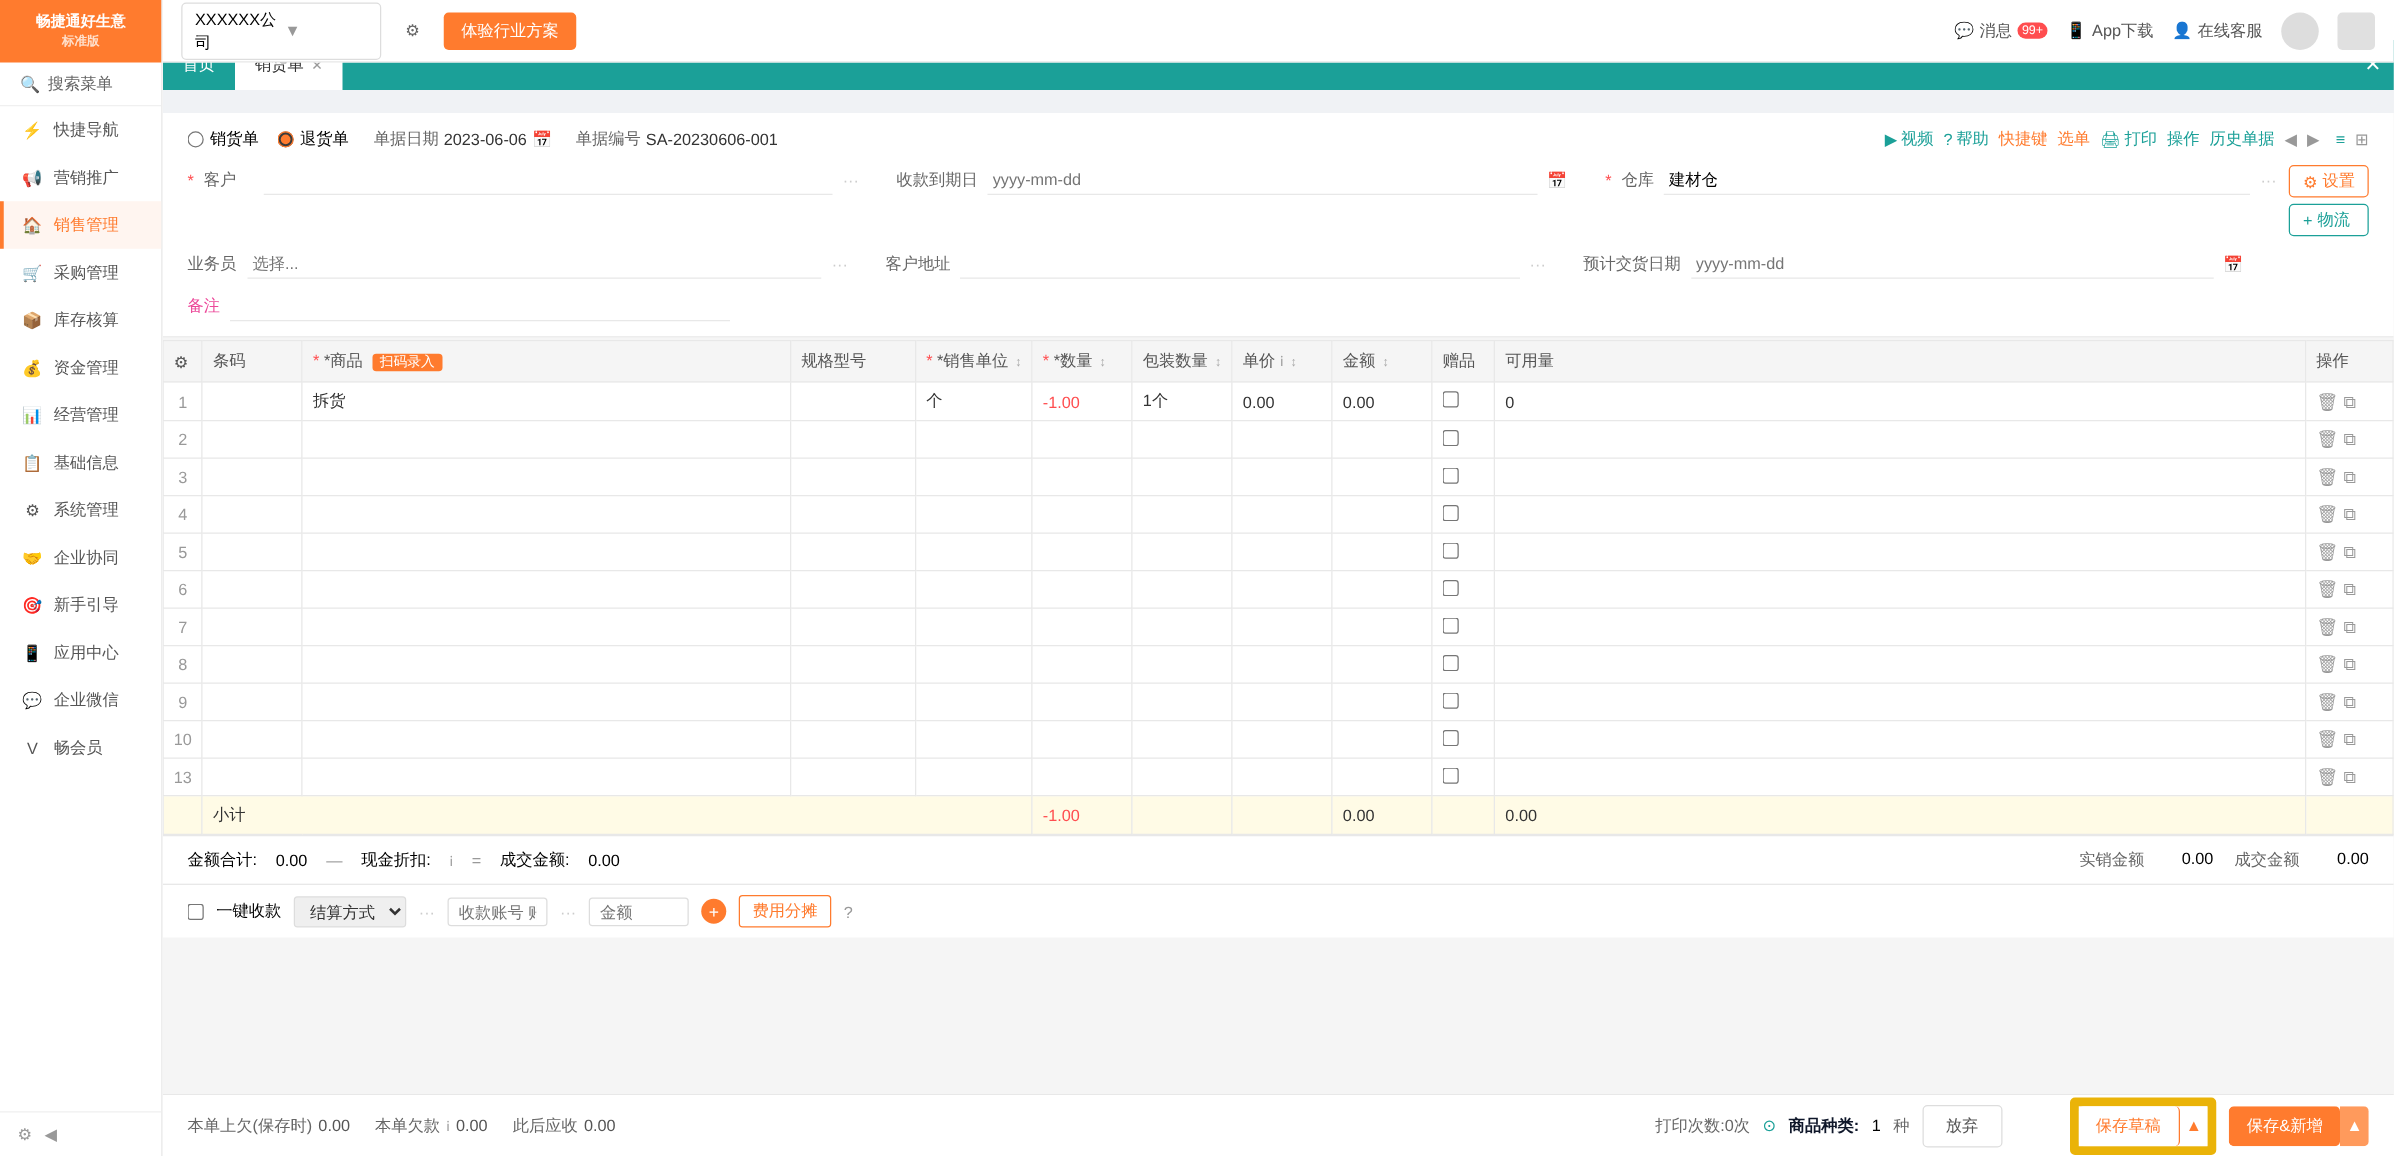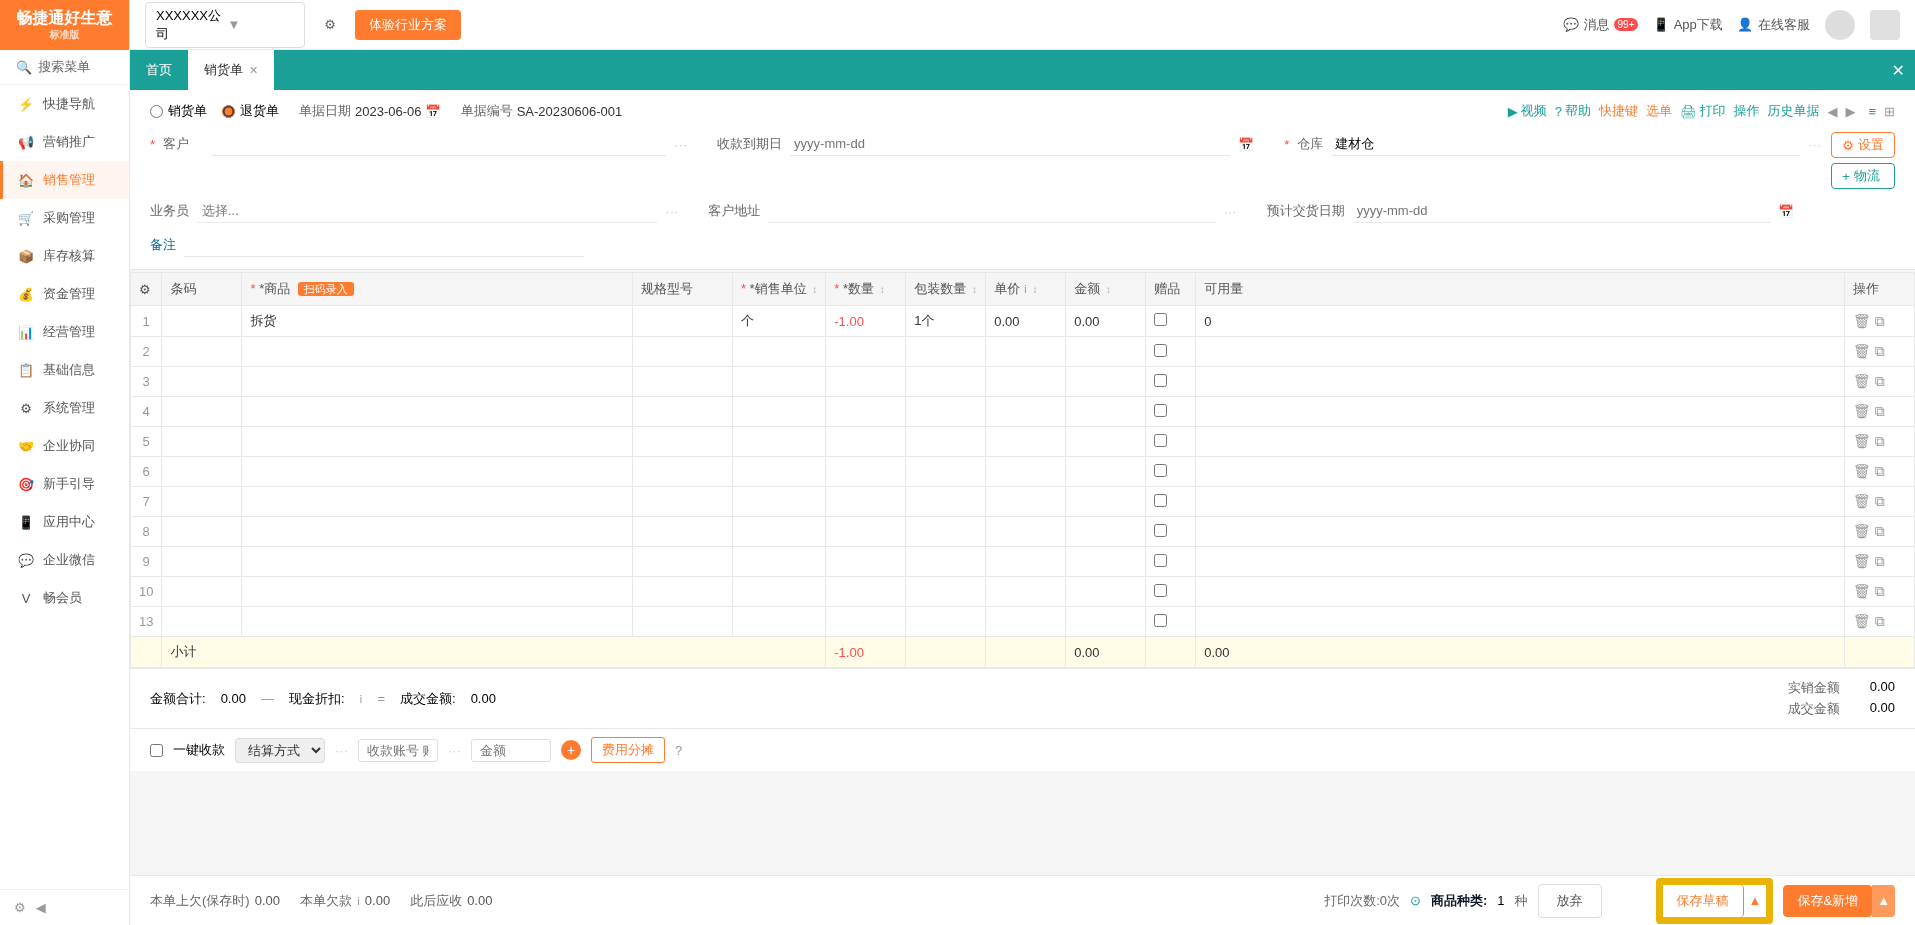--- a/index.html
+++ b/index.html
@@ -10,21 +10,21 @@
       position: fixed; left: 0; top: 0; width: 130px; height: 925px;
       background: #fff; border-right: 1px solid #e8e8e8;
       display: flex; flex-direction: column;
       z-index: 100;
     }
     .sidebar-logo {
       background: #ff7b2e; height: 50px; display: flex; align-items: center; justify-content: center;
       color: #fff; font-size: 14px; font-weight: bold; padding: 5px;
       flex-direction: column;
     }
-    .sidebar-logo .logo-text { font-size: 16px; line-height: 1.3; text-align: center; }
+    .sidebar-logo .logo-text { font-size: 12px; line-height: 1.3; text-align: center; }
     .sidebar-logo .logo-sub { font-size: 10px; color: #ffe0cc; }
     .sidebar-search {
       display: flex; align-items: center; padding: 8px 10px; color: #666;
       border-bottom: 1px solid #f0f0f0; cursor: pointer;
     }
     .sidebar-search span { margin-left: 6px; }
     .sidebar-item {
       display: flex; align-items: center; padding: 10px 14px; cursor: pointer;
       color: #555; border-left: 3px solid transparent;
     }
@@ -53,21 +53,21 @@
       background: #ff7b2e; color: #fff; border: none; border-radius: 4px;
       padding: 6px 14px; cursor: pointer; font-size: 13px;
     }
     .topbar-right { margin-left: auto; display: flex; align-items: center; gap: 15px; }
     .topbar-right .item { display: flex; align-items: center; gap: 4px; cursor: pointer; color: #555; }
     .badge { background: #ff4d4f; color: #fff; font-size: 10px; border-radius: 8px; padding: 1px 4px; }
     .avatar { width: 30px; height: 30px; background: #ddd; border-radius: 50%; }
 
     
     .tabbar {
-      position: fixed; left: 130px; top: 50px; right: 0; height: 40px;
+      position: fixed; left: 130px; top: 32px; right: 0; height: 40px;
       background: #1ba098; display: flex; align-items: center; padding: 0;
       z-index: 98;
     }
     .tab {
       height: 40px; display: flex; align-items: center; padding: 0 16px;
       cursor: pointer; color: rgba(255,255,255,0.85); font-size: 13px; gap: 6px;
     }
     .tab.active { background: #fff; color: #333; }
     .tab .close-icon { color: #999; font-size: 11px; }
     .tab-home { color: #fff; }
@@ -411,21 +411,21 @@
       </div>
       <div style="flex:1; display:flex; align-items:center; gap:8px; padding-left:30px;">
         <span style="color:#666;">预计交货日期</span>
         <input type="text" style="flex: 1 1 0%; border-top: none; border-right: none; border-left: none; border-image: initial; border-bottom: 1px solid rgb(232, 232, 232); padding: 4px; outline: none; color: rgb(204, 204, 204);" placeholder="yyyy-mm-dd">
         <span style="color:#1ba098;cursor:pointer;">📅</span>
       </div>
       <div style="width:100px;"></div>
     </div>
 
     <div style="display:flex; align-items:center; gap:8px;">
-      <span style="color:#0369a1;">备注</span>
+      <span style="color:#ec4899;">备注</span>
       <input type="text" style="width: 400px; border-top: none; border-right: none; border-left: none; border-image: initial; border-bottom: 1px solid rgb(232, 232, 232); padding: 4px; outline: none;">
     </div>
   </div>
 
   <div class="table-container" style="margin-top:2px;">
     <table class="data-table">
       <thead>
         <tr>
           <th class="table-header-settings" style="width:30px;">⚙</th>
           <th style="width:80px;">
@@ -704,21 +704,21 @@
     <span>金额合计:</span>
     <span>0.00</span>
     <span class="dash">—</span>
     <span>现金折扣:</span>
     <span class="info-icon">ℹ</span>
     <span class="equals">=</span>
     <span>成交金额:</span>
     <span>0.00</span>
 
     <div style="margin-left:auto; display:flex; gap:20px; align-items:center;">
-      <div style="display:flex; flex-direction:column; align-items:flex-end; gap:3px;">
+      <div style="display:flex; flex-direction:row; align-items:flex-end; gap:17px;">
         <div style="display:flex; justify-content:space-between; gap:30px;">
           <span style="color:#666;">实销金额</span>
           <span>0.00</span>
         </div>
         <div style="display:flex; justify-content:space-between; gap:30px;">
           <span style="color:#666;">成交金额</span>
           <span>0.00</span>
         </div>
       </div>
     </div>

